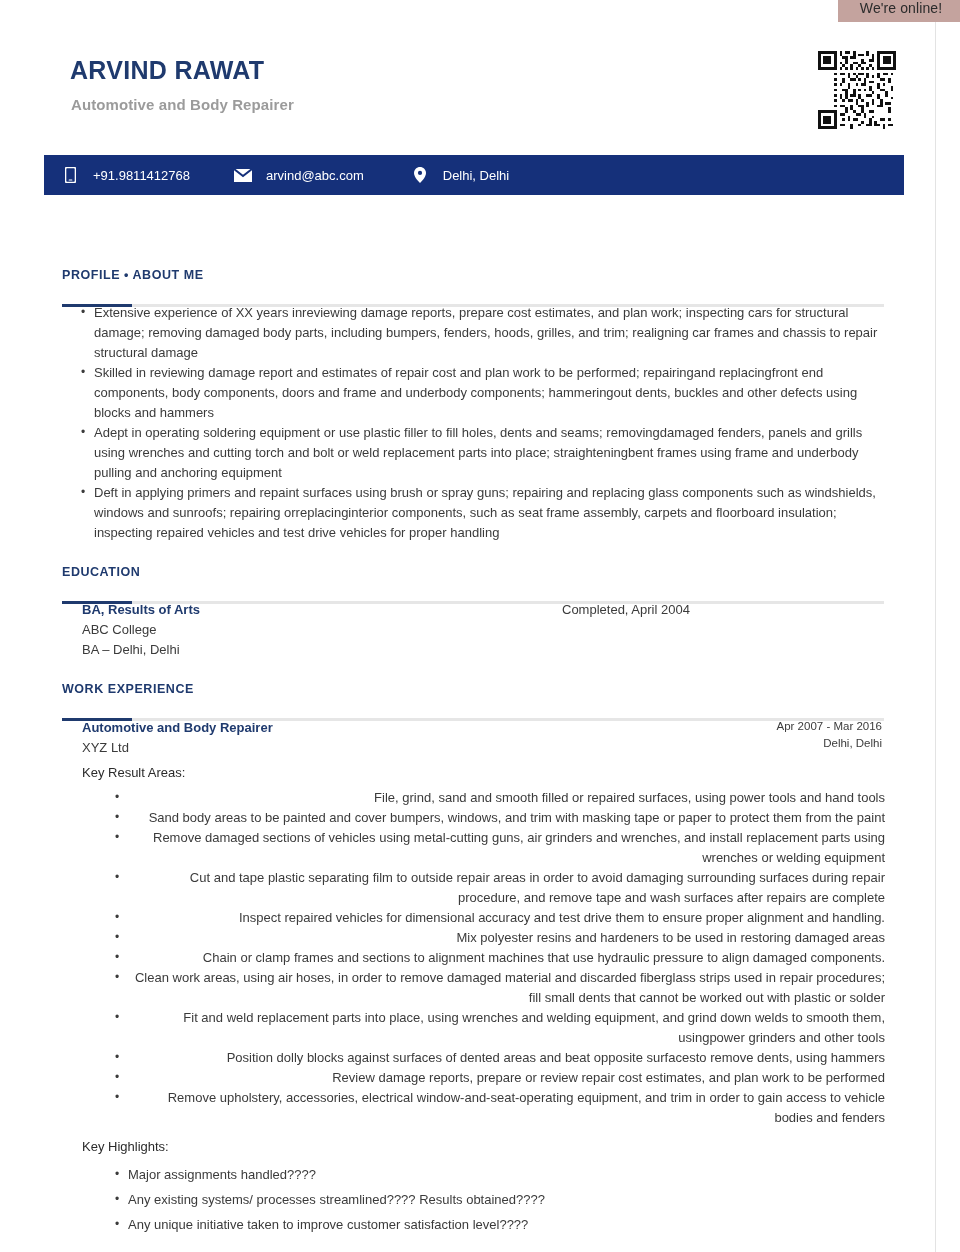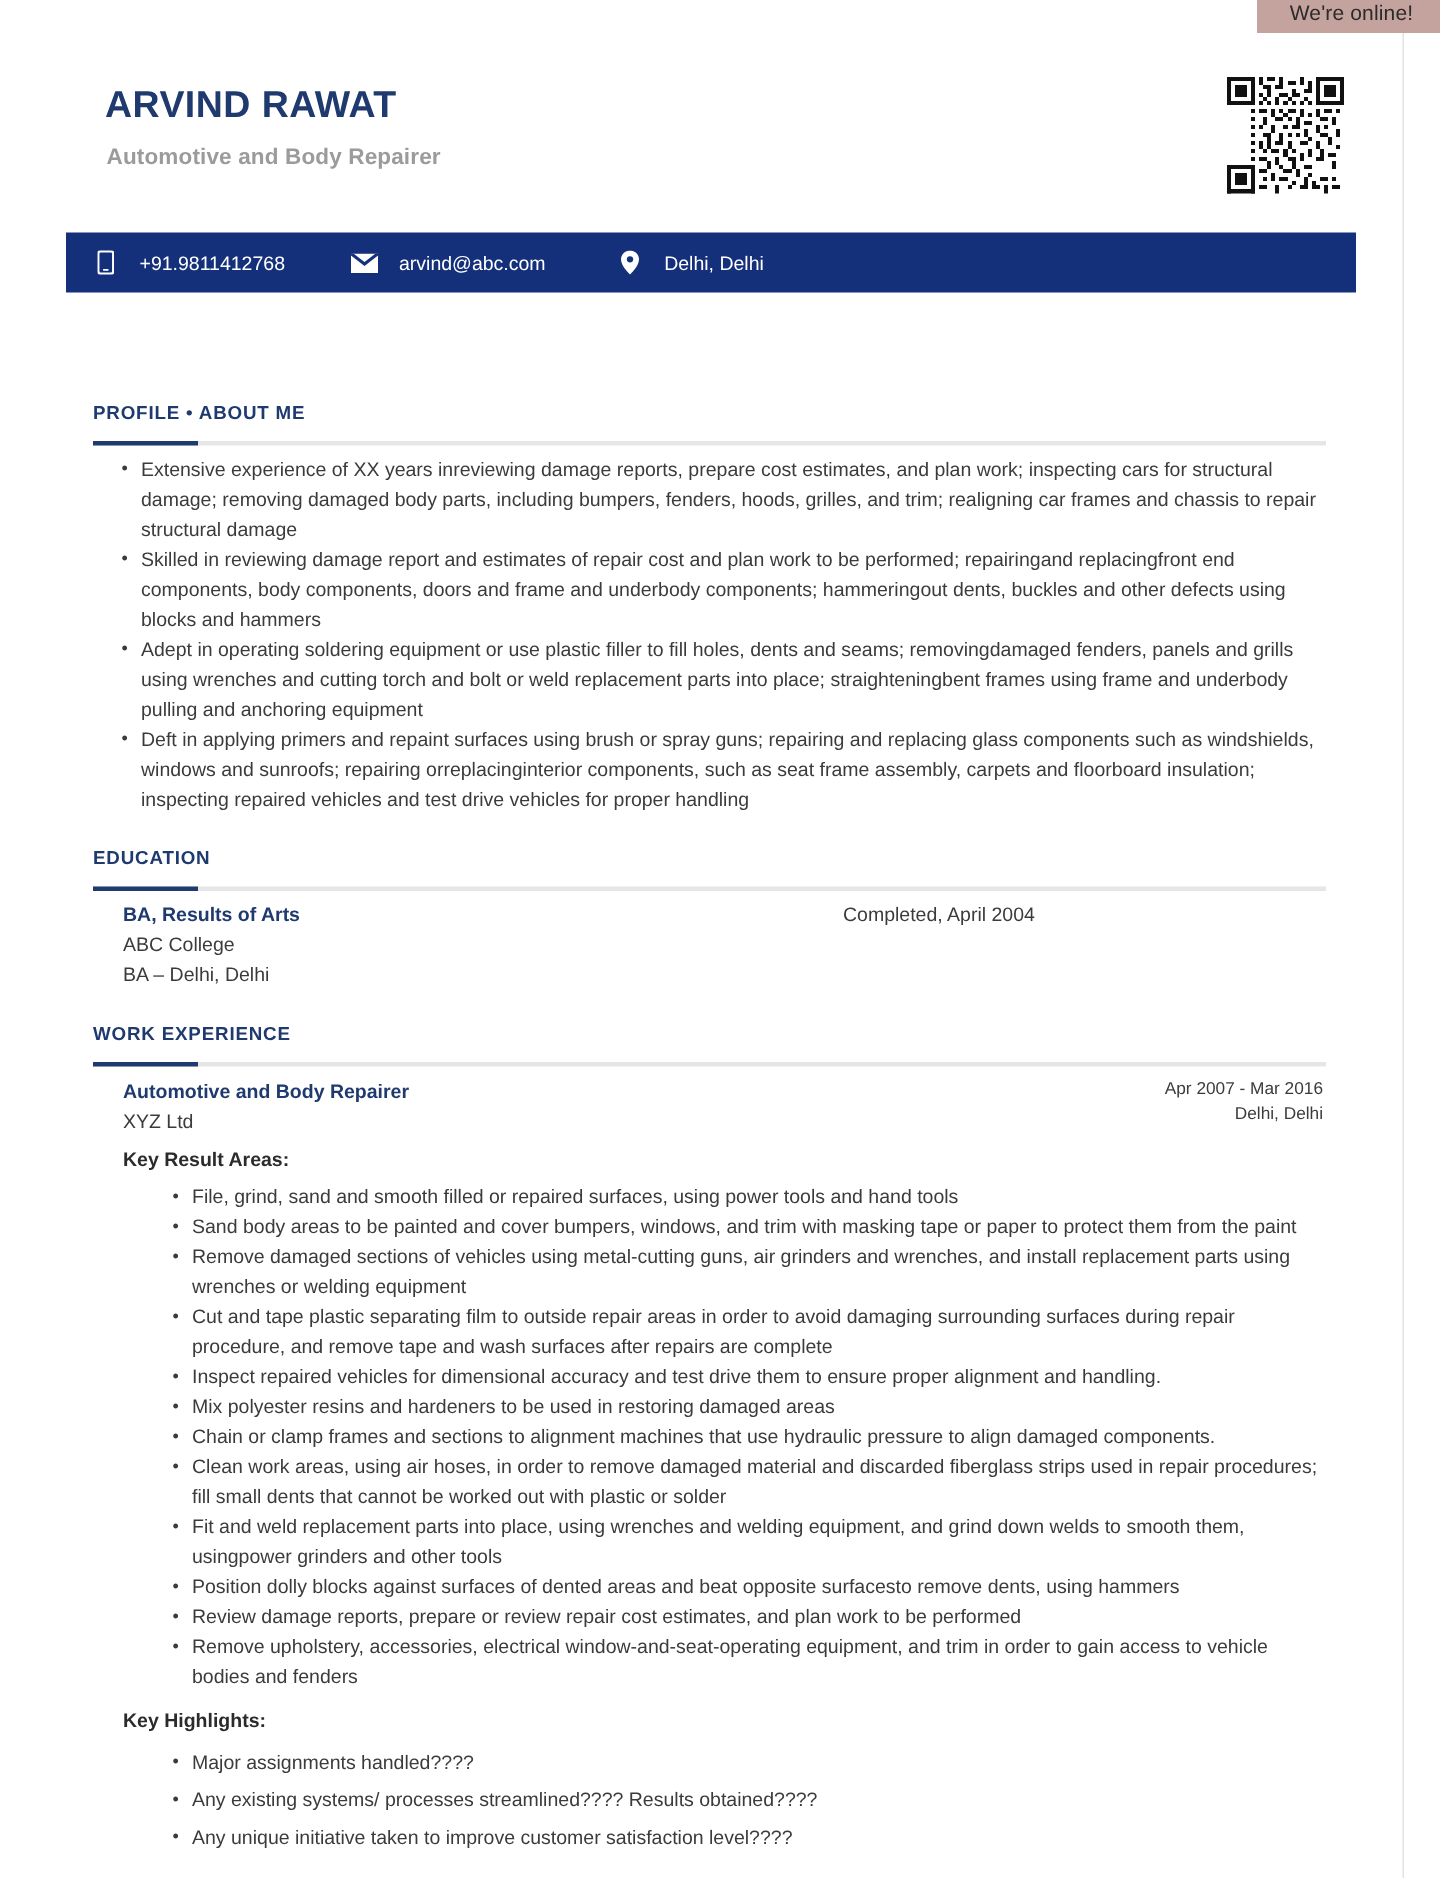--- a/index.html
+++ b/index.html
@@ -106,21 +106,21 @@
     position: absolute;
     left: 62px;
     width: 822px;
   }
   .section-head .stitle {
     font-size: 12.5px;
     font-weight: bold;
     color: #1f3a6e;
     letter-spacing: .55px;
     display: block;
-    padding-bottom: 12px;
+    padding-bottom: 22px;
   }
   .rule {
     position: relative;
     height: 3px;
     background: #e6e6e6;
     width: 822px;
   }
   .rule::before {
     content: "";
     position: absolute;
@@ -178,26 +178,26 @@
   .exp-company { font-size: 13px; color: #3b3b3b; line-height: 20px; }
   .exp-meta {
     position: absolute; right: 0px; top: 0;
     text-align: right;
   }
   .exp-meta .m {
     display: block;
     font-size: 11.5px; color: #3b3b3b; line-height: 17px;
   }
   .sub-head {
-    font-size: 13px; font-weight: bold; color: #2b2b2b;
+    font-size: 13px; font-weight: normal; color: #2b2b2b;
     line-height: 20px;
     margin-top: 5px;
   }
   #kra-bullets { position: static; margin-top: 5px; margin-left: 33px; width: 770px; }
-  #kra-bullets li { margin-bottom: 0; }
+  #kra-bullets li { margin-bottom: 0; text-align: right; }
   #khl-bullets { position: static; margin-top: 8px; margin-left: 33px; width: 770px; }
   #khl-bullets li { margin-bottom: 5px; }
   .khl-head { margin-top: 9px; }
 </style>
 </head>
 <body>
 
 <div class="page-sheet">
 
   <div class="header">

